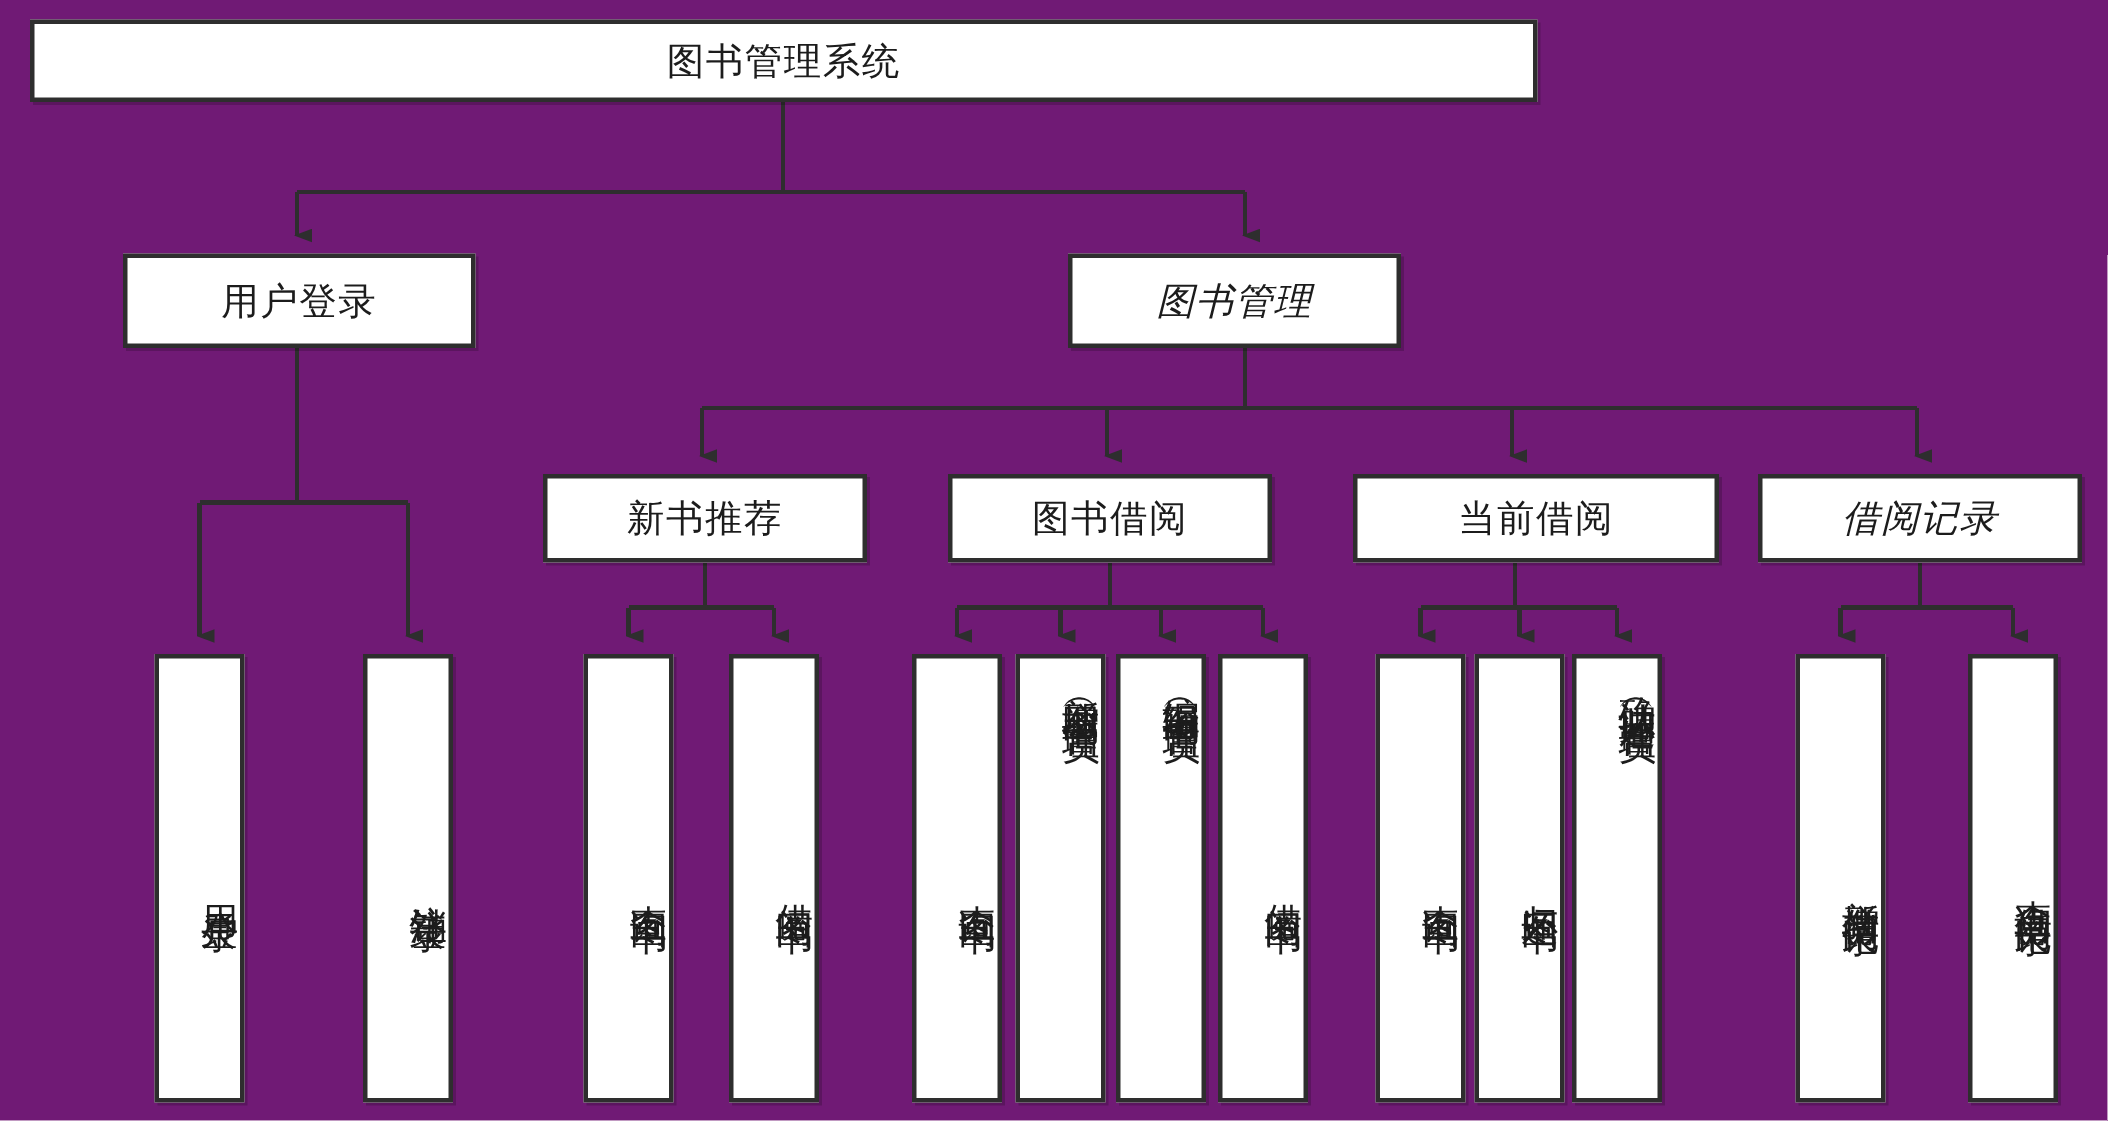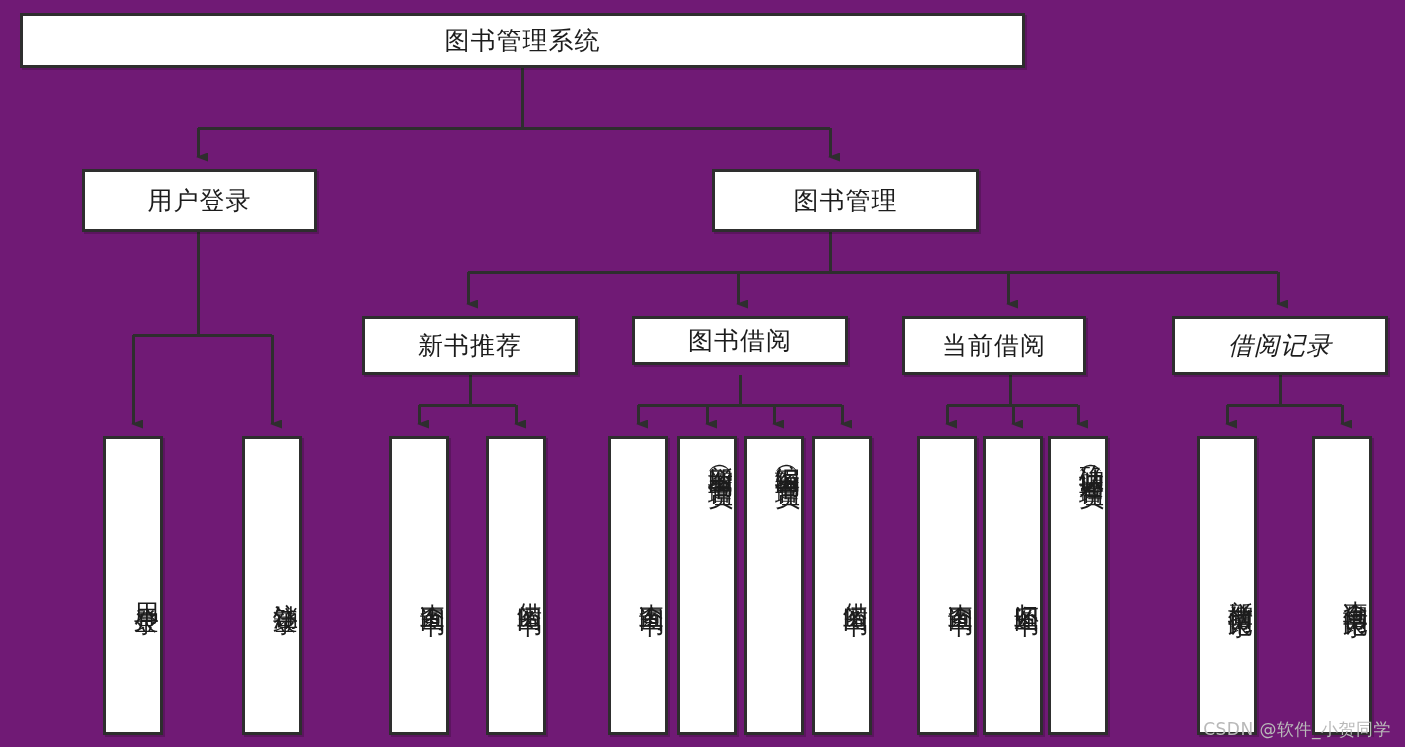--- a/index.html
+++ b/index.html
@@ -126,30 +126,30 @@
   </svg>
 
   <div class="node horizontal" id="node-root" style="left: 20px; top: 13px; width: 1005px; height: 55px;">
     <span class="node-label">图书管理系统</span>
   </div>
 
   <div id="generated-nodes">
       <div class="node horizontal" style="left: 82px; top: 169px; width: 235px; height: 63px;">
         <span class="node-label">用户登录</span>
       </div>
-      <div class="node horizontal" style="left: 712px; top: 169px; width: 267px; height: 63px;">
+      <div class="node horizontal" style="left: 712px; top: 169px; width: 222px; height: 63px; font-style: italic;">
         <span class="node-label">图书管理</span>
       </div>
       <div class="node horizontal" style="left: 362px; top: 316px; width: 216px; height: 59px; justify-content: center;">
         <span class="node-label">新书推荐</span>
       </div>
-      <div class="node horizontal" style="left: 632px; top: 316px; width: 216px; height: 49px;">
+      <div class="node horizontal" style="left: 632px; top: 316px; width: 216px; height: 59px;">
         <span class="node-label">图书借阅</span>
       </div>
-      <div class="node horizontal" style="left: 902px; top: 316px; width: 184px; height: 59px; text-align: center;">
+      <div class="node horizontal" style="left: 902px; top: 316px; width: 244px; height: 59px; text-align: center;">
         <span class="node-label">当前借阅</span>
       </div>
       <div class="node horizontal" style="left: 1172px; top: 316px; width: 216px; height: 59px; font-style: italic;">
         <span class="node-label">借阅记录</span>
       </div>
       <div class="node vertical" style="left: 103px; top: 436px; width: 60px; height: 299px;">
         <span class="node-label">用户登录</span>
       </div>
       <div class="node vertical" style="left: 242px; top: 436px; width: 60px; height: 299px;">
         <span class="node-label">注销登录</span>
@@ -182,14 +182,13 @@
         <span class="node-label">确认归还（管理员）</span>
       </div>
       <div class="node vertical" style="left: 1197px; top: 436px; width: 60px; height: 299px;">
         <span class="node-label">新增借阅记录</span>
       </div>
       <div class="node vertical" style="left: 1312px; top: 436px; width: 60px; height: 299px;">
         <span class="node-label">查询借阅记录</span>
       </div>
     </div>
 
-  <div id="watermark">CSDN @软件_小贺同学</div>
 </div>
 
 </body></html>

